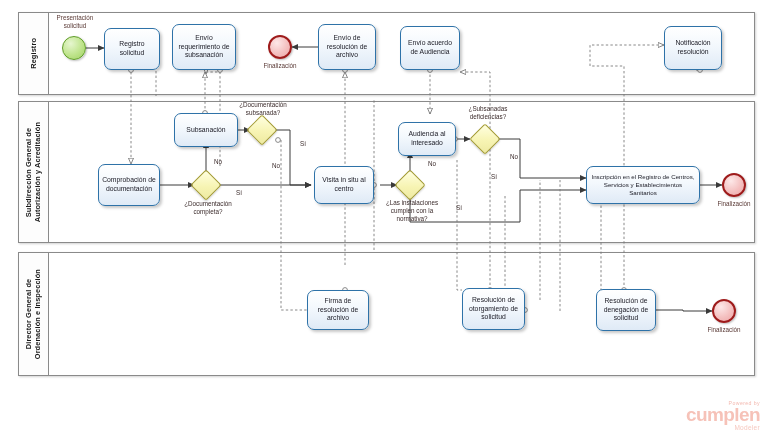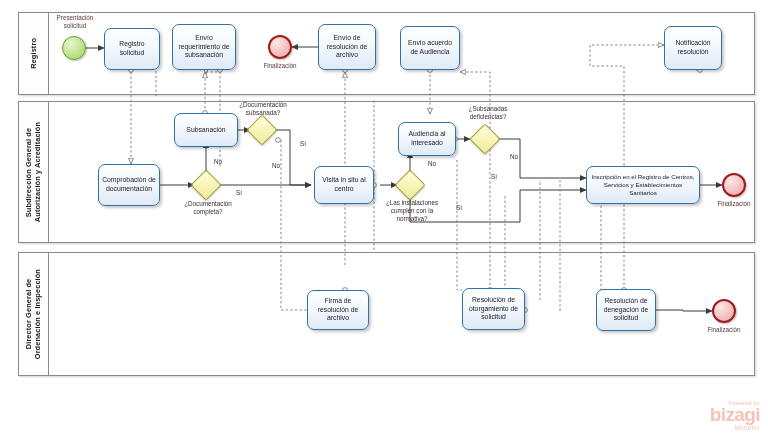--- a/index.html
+++ b/index.html
@@ -284,17 +284,17 @@
 
   <div class="task" style="left:596px;top:289px;width:60px;height:42px;">Resolución de
 denegación de
 solicitud</div>
 
   <div class="event end" style="left:712px;top:299px;width:24px;height:24px;"></div>
   <div class="lbl evt" style="left:692px;top:326px;width:64px;">Finalización</div>
 
   <div class="wm">
     <div class="pw">Powered by</div>
-    <div class="bz">bizagi</div>
+    <div class="bz">cumplen</div>
     <div class="md">Modeler</div>
   </div>
 
 </div>
 
 </body></html>

